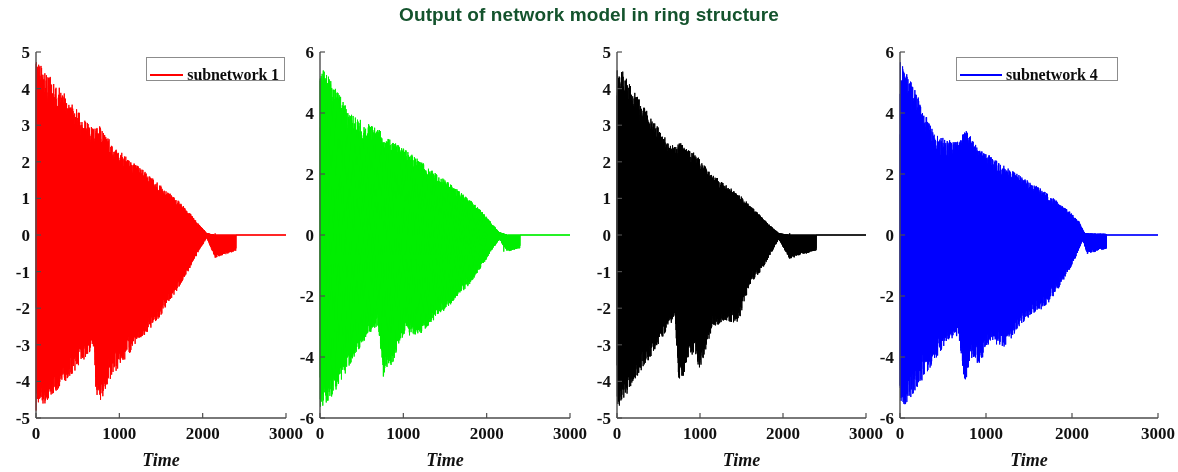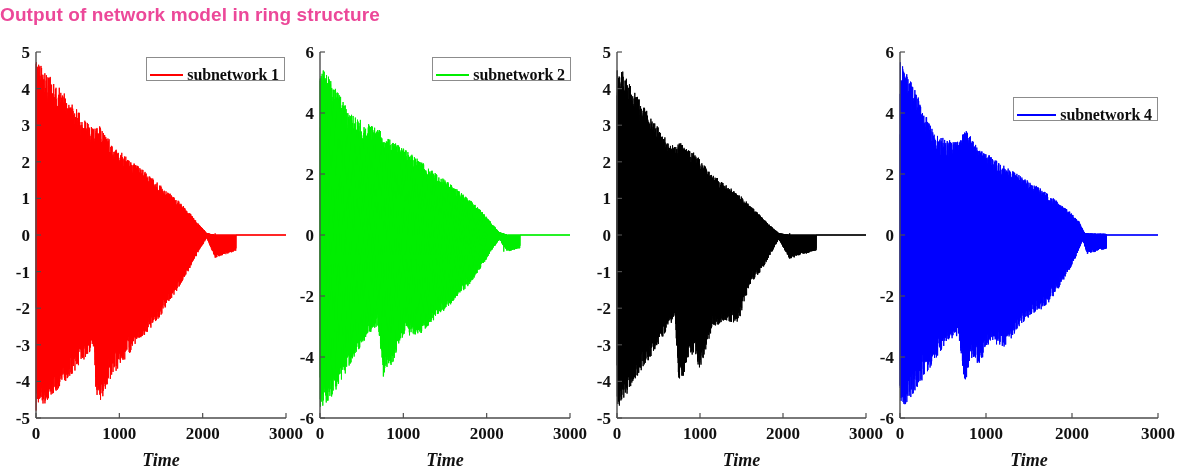--- a/index.html
+++ b/index.html
@@ -13,25 +13,25 @@
     height: 472px;
     background: #ffffff;
     font-family: "Liberation Serif", "DejaVu Serif", serif;
     overflow: hidden;
   }
   #fig-title {
     position: absolute;
     top: 4px;
     left: 0;
     width: 1178px;
-    text-align: left;
+    text-align: center;
     font-family: "Liberation Sans", "DejaVu Sans", sans-serif;
     font-weight: bold;
     font-size: 19px;
-    color: #ec4899;
+    color: #14532d;
     letter-spacing: 0.1px;
   }
   .subplot {
     position: absolute;
     top: 40px;
     height: 420px;
   }
   .plot-svg {
     position: absolute;
     top: 0;
@@ -165,24 +165,20 @@
       <div class="ytick-label" style="left: 284px; width: 30px; top: 256px;">-2</div>
       <div class="ytick-label" style="left: 284px; width: 30px; top: 195px;">0</div>
       <div class="ytick-label" style="left: 284px; width: 30px; top: 134px;">2</div>
       <div class="ytick-label" style="left: 284px; width: 30px; top: 73px;">4</div>
       <div class="ytick-label" style="left: 284px; width: 30px; top: 12px;">6</div>
       <div class="xtick-label" style="left: 320px; top: 385px;">0</div>
       <div class="xtick-label" style="left: 403.333px; top: 385px;">1000</div>
       <div class="xtick-label" style="left: 486.667px; top: 385px;">2000</div>
       <div class="xtick-label" style="left: 570px; top: 385px;">3000</div>
       <div class="xaxis-title" style="left: 320px; width: 250px; top: 410px;">Time</div>
-      <div class="legend-box" style="left: 432px; top: 17px; width: 139px;">
-        <span class="legend-line" style="border-top-color: rgb(0, 238, 0);"></span>
-        <span class="legend-text">subnetwork 2</span>
-      </div>
     </div>
   <div class="subplot" style="left: 0px; width: 1178px;">
       <svg class="plot-svg" width="1178" height="420">
         <path d="M617.00 55.35L617.10 325.38L617.19 30.36L617.29 356.54L617.38 52.48L617.48 336.77L617.57 52.57L617.67 323.47L617.77 45.98L617.86 363.95L617.96 98.23L618.05 352.64L618.15 55.81L618.25 345.75L618.34 59.00L618.44 361.51L618.53 38.16L618.63 357.71L618.72 53.21L618.82 355.93L618.92 54.98L619.01 350.56L619.11 36.49L619.20 341.25L619.30 47.11L619.39 365.57L619.49 48.75L619.59 346.19L619.68 37.44L619.78 275.23L619.87 42.46L619.97 350.86L620.06 83.75L620.16 341.71L620.26 49.48L620.35 349.51L620.45 60.08L620.54 341.01L620.64 46.75L620.74 348.62L620.83 59.60L620.93 360.45L621.02 50.77L621.12 356.70L621.21 43.99L621.31 344.41L621.41 41.49L621.50 285.07L621.60 32.11L621.69 359.23L621.79 34.65L621.88 354.78L621.98 52.18L622.08 341.13L622.17 83.79L622.27 337.89L622.36 60.70L622.46 331.67L622.55 57.64L622.65 341.99L622.75 31.61L622.84 348.85L622.94 49.33L623.03 349.69L623.13 36.79L623.23 336.92L623.32 50.23L623.42 349.36L623.51 46.66L623.61 344.27L623.70 52.79L623.80 357.62L623.90 56.09L623.99 349.47L624.09 55.97L624.18 328.57L624.28 50.49L624.37 295.70L624.47 61.66L624.57 327.13L624.66 101.51L624.76 344.33L624.85 124.57L624.95 339.08L625.04 40.61L625.14 330.51L625.24 63.08L625.33 352.60L625.43 48.99L625.52 283.42L625.62 40.70L625.72 343.02L625.81 54.27L625.91 346.65L626.00 41.22L626.10 335.90L626.19 53.05L626.29 329.13L626.39 38.76L626.48 347.20L626.58 61.56L626.67 339.11L626.77 55.95L626.86 348.22L626.96 65.16L627.06 353.64L627.15 129.77L627.25 349.65L627.34 45.31L627.44 344.02L627.53 51.77L627.63 336.73L627.73 93.18L627.82 322.96L627.92 64.37L628.01 334.73L628.11 65.77L628.21 329.39L628.30 47.82L628.40 321.41L628.49 62.31L628.59 337.21L628.68 59.96L628.78 334.30L628.88 59.28L628.97 340.10L629.07 71.96L629.16 321.09L629.26 62.34L629.35 346.86L629.45 44.21L629.55 319.60L629.64 59.87L629.74 322.09L629.83 121.64L629.93 339.41L630.02 46.59L630.12 336.52L630.22 69.49L630.31 331.72L630.41 46.01L630.50 328.75L630.60 122.73L630.70 346.11L630.79 71.35L630.89 326.22L630.98 117.32L631.08 337.56L631.17 65.27L631.27 338.18L631.37 54.77L631.46 329.62L631.56 58.61L631.65 316.79L631.75 63.21L631.84 342.57L631.94 60.77L632.04 338.77L632.13 75.43L632.23 339.38L632.32 73.07L632.42 329.43L632.51 72.46L632.61 332.11L632.71 56.31L632.80 340.95L632.90 75.03L632.99 266.05L633.09 64.12L633.18 330.63L633.28 75.93L633.38 305.12L633.47 66.16L633.57 339.16L633.66 67.60L633.76 313.87L633.86 115.95L633.95 334.88L634.05 58.52L634.14 333.61L634.24 75.01L634.33 335.30L634.43 73.58L634.53 337.14L634.62 77.30L634.72 289.03L634.81 52.87L634.91 314.92L635.00 67.14L635.10 314.20L635.20 81.28L635.29 338.26L635.39 57.41L635.48 337.16L635.58 71.65L635.67 318.79L635.77 59.06L635.87 329.28L635.96 126.85L636.06 335.26L636.15 68.35L636.25 315.26L636.35 57.05L636.44 310.68L636.54 79.35L636.63 311.72L636.73 80.93L636.82 324.94L636.92 108.07L637.02 261.01L637.11 91.61L637.21 328.45L637.30 83.70L637.40 307.86L637.49 56.90L637.59 335.56L637.69 82.81L637.78 329.08L637.88 65.87L637.97 332.77L638.07 64.39L638.16 314.71L638.26 65.27L638.36 327.00L638.45 59.61L638.55 327.17L638.64 65.97L638.74 332.76L638.84 81.12L638.93 318.16L639.03 69.51L639.12 287.84L639.22 59.51L639.31 323.56L639.41 84.06L639.51 314.23L639.60 81.33L639.70 325.78L639.79 127.71L639.89 327.03L639.98 84.48L640.08 327.55L640.18 75.32L640.27 327.40L640.37 112.48L640.46 321.52L640.56 66.08L640.65 309.19L640.75 131.24L640.85 305.65L640.94 76.11L641.04 314.36L641.13 88.18L641.23 330.18L641.33 68.79L641.42 303.93L641.52 90.86L641.61 310.15L641.71 104.61L641.80 309.29L641.90 76.73L642.00 303.03L642.09 75.58L642.19 320.92L642.28 83.04L642.38 311.41L642.47 83.97L642.57 286.12L642.67 85.80L642.76 302.55L642.86 84.67L642.95 309.57L643.05 70.77L643.14 326.17L643.24 73.33L643.34 312.03L643.43 76.98L643.53 314.64L643.62 79.86L643.72 321.32L643.82 67.79L643.91 320.10L644.01 79.79L644.10 313.36L644.20 67.84L644.29 324.35L644.39 82.52L644.49 313.55L644.58 68.74L644.68 305.36L644.77 78.16L644.87 314.27L644.96 80.39L645.06 310.84L645.16 86.66L645.25 322.86L645.35 71.65L645.44 309.99L645.54 83.76L645.63 320.02L645.73 130.58L645.83 305.75L645.92 85.12L646.02 318.51L646.11 72.13L646.21 311.64L646.31 94.39L646.40 294.07L646.50 74.07L646.59 301.59L646.69 70.86L646.78 306.56L646.88 104.24L646.98 310.62L647.07 144.69L647.17 260.31L647.26 80.35L647.36 313.50L647.45 75.65L647.55 308.77L647.65 83.90L647.74 316.80L647.84 79.73L647.93 262.43L648.03 87.87L648.13 320.27L648.22 87.53L648.32 319.89L648.41 81.77L648.51 300.17L648.60 144.64L648.70 300.72L648.80 84.99L648.89 262.10L648.99 82.58L649.08 305.92L649.18 90.45L649.27 263.33L649.37 86.45L649.47 300.77L649.56 137.92L649.66 316.40L649.75 83.91L649.85 297.90L649.94 120.46L650.04 266.10L650.14 90.50L650.23 316.58L650.33 88.80L650.42 287.72L650.52 93.52L650.62 296.50L650.71 95.84L650.81 276.62L650.90 78.71L651.00 315.99L651.09 97.57L651.19 304.74L651.29 86.79L651.38 265.44L651.48 101.97L651.57 307.63L651.67 83.48L651.76 293.21L651.86 131.99L651.96 295.09L652.05 81.55L652.15 293.17L652.24 98.26L652.34 303.32L652.43 89.57L652.53 299.94L652.63 91.33L652.72 290.69L652.82 97.58L652.91 298.60L653.01 86.79L653.11 306.66L653.20 126.66L653.30 295.28L653.39 93.94L653.49 310.72L653.58 83.44L653.68 298.40L653.78 97.31L653.87 249.26L653.97 99.31L654.06 309.09L654.16 103.80L654.25 292.55L654.35 99.60L654.45 293.42L654.54 129.99L654.64 307.68L654.73 83.43L654.83 309.19L654.92 92.17L655.02 305.65L655.12 94.17L655.21 296.71L655.31 88.48L655.40 303.56L655.50 89.76L655.60 298.93L655.69 90.11L655.79 254.96L655.88 130.34L655.98 298.62L656.07 104.48L656.17 303.46L656.27 105.06L656.36 295.08L656.46 119.62L656.55 304.51L656.65 96.72L656.74 305.15L656.84 134.91L656.94 268.65L657.03 87.85L657.13 302.38L657.22 86.34L657.32 298.10L657.41 105.90L657.51 288.56L657.61 104.44L657.70 291.74L657.80 98.75L657.89 282.97L657.99 104.99L658.09 293.11L658.18 87.50L658.28 304.02L658.37 150.67L658.47 282.83L658.56 141.14L658.66 282.74L658.76 93.38L658.85 296.90L658.95 104.24L659.04 295.16L659.14 98.81L659.23 296.97L659.33 103.32L659.43 265.94L659.52 92.06L659.62 290.43L659.71 98.56L659.81 289.25L659.90 105.65L660.00 260.58L660.10 105.79L660.19 283.91L660.29 111.04L660.38 293.22L660.48 92.93L660.58 292.80L660.67 100.68L660.77 286.91L660.86 102.79L660.96 293.71L661.05 107.08L661.15 283.24L661.25 99.85L661.34 245.43L661.44 103.80L661.53 285.64L661.63 97.24L661.72 294.35L661.82 106.07L661.92 287.16L662.01 96.88L662.11 296.37L662.20 96.70L662.30 295.09L662.39 112.09L662.49 294.23L662.59 150.50L662.68 239.30L662.78 111.40L662.87 296.41L662.97 111.54L663.07 267.94L663.16 102.60L663.26 286.46L663.35 110.03L663.45 279.93L663.54 105.22L663.64 276.82L663.74 99.06L663.83 286.28L663.93 99.23L664.02 277.38L664.12 112.02L664.21 280.92L664.31 152.86L664.41 293.38L664.50 116.09L664.60 292.34L664.69 112.07L664.79 254.14L664.88 97.37L664.98 284.59L665.08 102.57L665.17 292.34L665.27 130.32L665.36 284.23L665.46 109.01L665.55 291.05L665.65 111.16L665.75 282.74L665.84 107.34L665.94 280.03L666.03 140.14L666.13 287.58L666.23 109.01L666.32 281.06L666.42 104.57L666.51 283.53L666.61 118.56L666.70 266.34L666.80 112.01L666.90 283.06L666.99 112.19L667.09 277.93L667.18 103.47L667.28 282.86L667.37 146.95L667.47 278.56L667.57 111.50L667.66 282.50L667.76 131.30L667.85 284.40L667.95 118.18L668.04 272.52L668.14 103.66L668.24 254.28L668.33 107.51L668.43 280.73L668.52 109.62L668.62 277.65L668.72 118.04L668.81 272.53L668.91 135.26L669.00 270.60L669.10 118.47L669.19 266.13L669.29 111.32L669.39 273.74L669.48 115.30L669.58 252.11L669.67 107.92L669.77 280.31L669.86 114.18L669.96 278.30L670.06 115.31L670.15 276.00L670.25 107.97L670.34 278.71L670.44 105.89L670.53 257.63L670.63 109.35L670.73 277.32L670.82 111.62L670.92 264.57L671.01 139.74L671.11 277.24L671.21 121.91L671.30 282.81L671.40 118.18L671.49 268.91L671.59 108.74L671.68 280.14L671.78 120.00L671.88 275.53L671.97 112.26L672.07 271.76L672.16 115.44L672.26 276.82L672.35 118.82L672.45 278.73L672.55 105.25L672.64 243.73L672.74 115.74L672.83 274.46L672.93 113.75L673.02 271.72L673.12 107.95L673.22 234.73L673.31 113.96L673.41 253.40L673.50 109.15L673.60 276.75L673.70 123.58L673.79 271.09L673.89 110.61L673.98 275.56L674.08 117.05L674.17 273.09L674.27 107.66L674.37 272.84L674.46 136.85L674.56 240.18L674.65 107.07L674.75 266.07L674.84 116.99L674.94 273.24L675.04 148.57L675.13 227.49L675.23 121.11L675.32 256.20L675.42 112.85L675.51 278.85L675.61 135.12L675.71 283.98L675.80 107.07L675.90 283.94L675.99 121.78L676.09 290.06L676.19 117.23L676.28 298.35L676.38 122.73L676.47 273.03L676.57 109.32L676.66 305.49L676.76 116.23L676.86 289.82L676.95 108.96L677.05 301.58L677.14 113.31L677.24 275.23L677.33 117.18L677.43 300.55L677.53 118.05L677.62 256.65L677.72 145.24L677.81 316.40L677.91 121.68L678.00 318.12L678.10 104.58L678.20 323.06L678.29 107.51L678.39 332.15L678.48 118.13L678.58 316.90L678.68 109.09L678.77 337.52L678.87 132.66L678.96 335.00L679.06 106.19L679.15 318.57L679.25 103.49L679.35 315.71L679.44 119.74L679.54 338.36L679.63 104.03L679.73 326.77L679.82 104.15L679.92 310.71L680.02 107.00L680.11 327.52L680.21 120.02L680.30 326.13L680.40 155.07L680.50 315.76L680.59 105.15L680.69 315.13L680.78 103.24L680.88 324.31L680.97 128.68L681.07 256.60L681.17 119.16L681.26 317.88L681.36 105.85L681.45 329.52L681.55 114.18L681.64 287.53L681.74 105.04L681.84 335.64L681.93 121.17L682.03 329.84L682.12 132.02L682.22 313.94L682.31 110.81L682.41 316.15L682.51 105.24L682.60 273.72L682.70 113.90L682.79 334.30L682.89 120.33L682.99 335.96L683.08 121.70L683.18 313.63L683.27 109.15L683.37 335.27L683.46 110.70L683.56 308.12L683.66 117.13L683.75 326.34L683.85 120.70L683.94 326.81L684.04 107.84L684.13 329.28L684.23 111.59L684.33 331.91L684.42 109.25L684.52 323.88L684.61 120.66L684.71 313.26L684.80 153.98L684.90 322.66L685.00 111.22L685.09 318.42L685.19 148.97L685.28 315.80L685.38 143.42L685.48 281.24L685.57 110.06L685.67 323.01L685.76 136.95L685.86 309.45L685.95 115.35L686.05 309.24L686.15 118.68L686.24 313.50L686.34 109.04L686.43 322.13L686.53 127.99L686.62 312.43L686.72 118.37L686.82 283.94L686.91 113.50L687.01 314.20L687.10 111.69L687.20 312.15L687.29 111.55L687.39 305.02L687.49 116.05L687.58 302.56L687.68 148.14L687.77 317.39L687.87 161.11L687.97 259.01L688.06 118.16L688.16 316.83L688.25 110.85L688.35 306.96L688.44 110.78L688.54 296.57L688.64 110.53L688.73 293.77L688.83 112.22L688.92 305.67L689.02 124.08L689.11 294.69L689.21 119.00L689.31 293.32L689.40 111.10L689.50 301.59L689.59 119.59L689.69 303.79L689.78 111.37L689.88 305.98L689.98 122.57L690.07 307.57L690.17 122.17L690.26 260.81L690.36 121.98L690.46 306.69L690.55 126.31L690.65 292.06L690.74 116.98L690.84 312.37L690.93 123.00L691.03 294.48L691.13 123.23L691.22 311.44L691.32 122.22L691.41 267.80L691.51 137.02L691.60 302.77L691.70 123.73L691.80 292.94L691.89 113.07L691.99 296.41L692.08 117.77L692.18 314.60L692.27 119.61L692.37 310.40L692.47 128.13L692.56 304.73L692.66 123.43L692.75 307.76L692.85 116.39L692.94 293.90L693.04 113.51L693.14 293.60L693.23 113.51L693.33 308.95L693.42 126.71L693.52 312.31L693.62 112.64L693.71 302.41L693.81 124.86L693.90 302.68L694.00 124.20L694.09 296.89L694.19 127.88L694.29 300.55L694.38 116.55L694.48 254.43L694.57 123.23L694.67 303.15L694.76 124.74L694.86 298.16L694.96 115.35L695.05 298.52L695.15 118.31L695.24 301.79L695.34 128.91L695.43 267.80L695.53 126.30L695.63 298.32L695.72 140.33L695.82 314.20L695.91 116.74L696.01 258.23L696.11 159.11L696.20 290.22L696.30 130.02L696.39 306.94L696.49 123.56L696.58 272.85L696.68 127.53L696.78 311.19L696.87 118.96L696.97 304.70L697.06 126.75L697.16 313.23L697.25 118.27L697.35 306.19L697.45 121.98L697.54 307.35L697.64 120.95L697.73 320.31L697.83 121.74L697.92 321.74L698.02 120.99L698.12 324.49L698.21 129.55L698.31 317.82L698.40 117.65L698.50 276.02L698.60 120.11L698.69 302.25L698.79 119.48L698.88 279.46L698.98 129.33L699.07 302.22L699.17 154.37L699.27 312.38L699.36 119.20L699.46 327.37L699.55 130.95L699.65 316.70L699.74 124.35L699.84 322.48L699.94 125.76L700.03 268.59L700.13 132.05L700.22 316.86L700.32 150.80L700.41 319.98L700.51 129.01L700.61 315.73L700.70 131.60L700.80 315.41L700.89 129.95L700.99 324.66L701.09 130.40L701.18 253.93L701.28 127.39L701.37 312.42L701.47 133.09L701.56 285.79L701.66 132.35L701.76 265.77L701.85 123.30L701.95 299.45L702.04 130.83L702.14 252.53L702.23 135.89L702.33 306.89L702.43 131.34L702.52 310.15L702.62 148.07L702.71 263.78L702.81 125.46L702.90 317.06L703.00 130.04L703.10 318.09L703.19 127.68L703.29 296.58L703.38 129.30L703.48 266.56L703.58 132.73L703.67 311.42L703.77 130.82L703.86 304.59L703.96 134.59L704.05 314.49L704.15 129.98L704.25 305.80L704.34 135.15L704.44 309.02L704.53 125.69L704.63 296.77L704.72 137.60L704.82 307.80L704.92 130.51L705.01 302.76L705.11 126.87L705.20 260.29L705.30 126.62L705.39 268.13L705.49 135.77L705.59 299.97L705.68 138.87L705.78 309.37L705.87 140.74L705.97 300.63L706.07 128.63L706.16 304.62L706.26 129.91L706.35 303.14L706.45 130.31L706.54 298.94L706.64 130.63L706.74 287.52L706.83 131.76L706.93 285.98L707.02 136.61L707.12 283.46L707.21 133.91L707.31 299.17L707.41 142.27L707.50 290.52L707.60 135.33L707.69 288.31L707.79 169.91L707.88 289.76L707.98 142.75L708.08 293.61L708.17 139.08L708.27 295.00L708.36 131.82L708.46 283.50L708.56 141.43L708.65 292.60L708.75 138.48L708.84 294.61L708.94 136.02L709.03 298.69L709.13 131.78L709.23 254.30L709.32 138.56L709.42 265.50L709.51 163.43L709.61 286.67L709.70 136.47L709.80 290.32L709.90 137.93L709.99 292.05L710.09 136.67L710.18 290.68L710.28 135.19L710.38 292.16L710.47 143.50L710.57 293.41L710.66 141.04L710.76 278.04L710.85 141.52L710.95 286.81L711.05 144.49L711.14 273.92L711.24 141.16L711.33 288.25L711.43 134.96L711.52 276.13L711.62 139.08L711.72 286.68L711.81 145.74L711.91 265.32L712.00 136.91L712.10 272.34L712.19 141.79L712.29 283.95L712.39 138.11L712.48 249.24L712.58 144.70L712.67 275.75L712.77 162.55L712.87 274.13L712.96 149.24L713.06 271.51L713.15 151.62L713.25 278.44L713.34 135.86L713.44 274.77L713.54 139.86L713.63 284.56L713.73 161.33L713.82 271.60L713.92 143.93L714.01 274.00L714.11 140.40L714.21 272.74L714.30 144.39L714.40 284.63L714.49 143.34L714.59 270.47L714.68 140.10L714.78 230.79L714.88 142.55L714.97 276.08L715.07 137.69L715.16 272.13L715.26 141.45L715.36 285.44L715.45 146.82L715.55 273.64L715.64 139.20L715.74 275.93L715.83 146.62L715.93 250.69L716.03 140.63L716.12 269.48L716.22 138.27L716.31 281.01L716.41 149.29L716.50 281.62L716.60 148.17L716.70 276.22L716.79 140.02L716.89 264.49L716.98 148.11L717.08 276.84L717.17 137.99L717.27 284.38L717.37 138.07L717.46 278.78L717.56 161.74L717.65 277.10L717.75 146.56L717.85 277.46L717.94 145.04L718.04 239.47L718.13 149.26L718.23 267.40L718.32 141.22L718.42 284.46L718.52 146.69L718.61 270.63L718.71 148.92L718.80 276.93L718.90 147.63L718.99 281.63L719.09 142.31L719.19 270.54L719.28 148.20L719.38 283.34L719.47 154.20L719.57 267.76L719.66 159.16L719.76 271.88L719.86 164.99L719.95 282.39L720.05 149.38L720.14 276.28L720.24 146.81L720.34 278.01L720.43 150.57L720.53 279.59L720.62 144.78L720.72 274.41L720.81 145.25L720.91 237.68L721.01 142.75L721.10 282.09L721.20 145.48L721.29 271.84L721.39 145.38L721.48 267.37L721.58 142.12L721.68 257.57L721.77 151.80L721.87 278.45L721.96 143.31L722.06 266.89L722.15 142.75L722.25 273.65L722.35 147.66L722.44 278.92L722.54 169.19L722.63 270.23L722.73 150.84L722.83 279.93L722.92 143.01L723.02 242.10L723.11 145.43L723.21 280.48L723.30 150.15L723.40 269.25L723.50 148.51L723.59 280.23L723.69 149.26L723.78 279.74L723.88 147.92L723.97 267.19L724.07 145.84L724.17 275.43L724.26 151.23L724.36 233.34L724.45 160.63L724.55 271.87L724.64 148.46L724.74 279.72L724.84 151.11L724.93 275.10L725.03 146.26L725.12 271.07L725.22 151.41L725.32 278.88L725.41 154.22L725.51 276.81L725.60 149.86L725.70 280.01L725.79 152.56L725.89 270.07L725.99 148.93L726.08 265.59L726.18 145.28L726.27 276.23L726.37 149.32L726.46 269.57L726.56 150.19L726.66 280.34L726.75 150.55L726.85 274.94L726.94 148.97L727.04 274.01L727.13 148.37L727.23 267.68L727.33 172.82L727.42 265.45L727.52 151.78L727.61 277.52L727.71 151.10L727.81 265.29L727.90 155.12L728.00 272.94L728.09 150.53L728.19 268.32L728.28 148.12L728.38 268.70L728.48 150.02L728.57 270.65L728.67 150.24L728.76 276.50L728.86 153.25L728.95 266.58L729.05 151.84L729.15 281.12L729.24 153.34L729.34 275.85L729.43 156.52L729.53 277.50L729.62 149.22L729.72 273.30L729.82 150.39L729.91 281.59L730.01 154.76L730.10 272.08L730.20 156.23L730.29 275.06L730.39 151.28L730.49 280.25L730.58 167.19L730.68 271.58L730.77 152.87L730.87 271.62L730.97 153.45L731.06 281.97L731.16 148.63L731.25 266.53L731.35 153.31L731.44 281.77L731.54 150.53L731.64 267.14L731.73 155.12L731.83 271.06L731.92 154.65L732.02 260.69L732.11 157.31L732.21 275.14L732.31 156.67L732.40 271.28L732.50 152.28L732.59 269.93L732.69 155.51L732.78 267.22L732.88 153.58L732.98 269.88L733.07 157.50L733.17 274.00L733.26 152.01L733.36 269.25L733.46 154.67L733.55 282.27L733.65 155.88L733.74 268.76L733.84 151.04L733.93 273.88L734.03 157.70L734.13 277.56L734.22 152.56L734.32 271.46L734.41 156.30L734.51 237.57L734.60 153.72L734.70 276.73L734.80 153.79L734.89 280.69L734.99 157.12L735.08 279.17L735.18 154.65L735.27 270.39L735.37 155.22L735.47 267.66L735.56 153.21L735.66 279.14L735.75 160.82L735.85 278.12L735.95 153.54L736.04 270.03L736.14 153.88L736.23 270.43L736.33 156.30L736.42 278.64L736.52 159.61L736.62 257.04L736.71 155.23L736.81 272.84L736.90 157.95L737.00 269.55L737.09 159.02L737.19 281.61L737.29 155.83L737.38 279.04L737.48 160.28L737.57 270.90L737.67 155.07L737.76 244.34L737.86 163.74L737.96 232.28L738.05 156.22L738.15 278.15L738.24 160.93L738.34 268.92L738.44 156.84L738.53 272.36L738.63 161.60L738.72 257.45L738.82 180.15L738.91 272.57L739.01 155.41L739.11 266.58L739.20 155.77L739.30 275.62L739.39 161.16L739.49 266.00L739.58 158.86L739.68 265.51L739.78 159.14L739.87 263.01L739.97 158.88L740.06 263.96L740.16 171.88L740.25 276.14L740.35 163.21L740.45 265.36L740.54 176.61L740.64 267.07L740.73 159.39L740.83 239.47L740.93 160.47L741.02 259.45L741.12 162.75L741.21 263.94L741.31 156.56L741.40 263.35L741.50 162.68L741.60 267.96L741.69 159.68L741.79 270.24L741.88 161.40L741.98 260.92L742.07 157.94L742.17 261.19L742.27 160.59L742.36 227.85L742.46 165.27L742.55 259.24L742.65 164.54L742.75 236.86L742.84 159.42L742.94 231.12L743.03 164.35L743.13 257.23L743.22 165.48L743.32 253.88L743.42 164.23L743.51 256.94L743.61 168.76L743.70 225.22L743.80 163.21L743.89 256.24L743.99 161.58L744.09 261.28L744.18 163.72L744.28 251.38L744.37 165.63L744.47 253.92L744.56 164.96L744.66 249.03L744.76 167.26L744.85 254.97L744.95 162.83L745.04 252.22L745.14 164.59L745.24 250.77L745.33 165.05L745.43 254.49L745.52 165.81L745.62 254.46L745.71 163.61L745.81 255.81L745.91 163.29L746.00 249.45L746.10 166.21L746.19 247.06L746.29 161.50L746.38 253.66L746.48 166.98L746.58 255.05L746.67 163.60L746.77 245.51L746.86 164.76L746.96 226.09L747.05 167.09L747.15 230.86L747.25 165.53L747.34 247.78L747.44 168.00L747.53 238.39L747.63 173.30L747.73 232.16L747.82 163.50L747.92 242.09L748.01 164.18L748.11 239.53L748.20 171.74L748.30 248.21L748.40 180.71L748.49 241.83L748.59 167.60L748.68 244.29L748.78 168.28L748.87 245.20L748.97 165.83L749.07 238.97L749.16 166.18L749.26 239.52L749.35 167.65L749.45 238.74L749.54 170.57L749.64 242.93L749.74 174.20L749.83 243.97L749.93 166.16L750.02 229.80L750.12 166.77L750.22 240.52L750.31 168.43L750.41 243.69L750.50 166.91L750.60 237.72L750.69 168.07L750.79 218.21L750.89 170.58L750.98 235.51L751.08 169.89L751.17 239.29L751.27 170.49L751.36 235.02L751.46 182.90L751.56 235.49L751.65 167.25L751.75 238.44L751.84 169.80L751.94 237.01L752.03 172.43L752.13 225.25L752.23 169.86L752.32 230.02L752.42 168.33L752.51 230.43L752.61 169.10L752.71 216.51L752.80 173.17L752.90 230.25L752.99 172.61L753.09 238.97L753.18 168.51L753.28 237.60L753.38 172.31L753.47 236.42L753.57 172.92L753.66 239.40L753.76 169.22L753.85 238.80L753.95 171.30L754.05 238.65L754.14 173.02L754.24 236.81L754.33 172.25L754.43 228.22L754.52 179.63L754.62 234.43L754.72 172.40L754.81 237.31L754.91 173.23L755.00 234.46L755.10 173.55L755.20 230.51L755.29 172.57L755.39 231.01L755.48 171.90L755.58 217.98L755.67 175.43L755.77 231.74L755.87 171.57L755.96 232.55L756.06 177.33L756.15 214.03L756.25 176.35L756.34 229.75L756.44 172.27L756.54 228.86L756.63 172.07L756.73 230.15L756.82 174.01L756.92 229.31L757.01 172.27L757.11 233.98L757.21 173.18L757.30 227.62L757.40 173.89L757.49 233.24L757.59 174.88L757.68 234.86L757.78 181.61L757.88 230.81L757.97 175.34L758.07 228.56L758.16 174.13L758.26 232.31L758.36 182.07L758.45 230.32L758.55 175.33L758.64 233.26L758.74 175.85L758.83 232.93L758.93 174.96L759.03 232.47L759.12 183.37L759.22 228.14L759.31 174.53L759.41 230.69L759.50 174.92L759.60 225.82L759.70 175.66L759.79 232.33L759.89 178.78L759.98 224.96L760.08 175.85L760.17 225.33L760.27 175.75L760.37 211.91L760.46 178.91L760.56 225.96L760.65 185.86L760.75 227.69L760.85 178.94L760.94 227.82L761.04 177.93L761.13 226.32L761.23 178.77L761.32 224.23L761.42 178.96L761.52 227.66L761.61 177.09L761.71 226.63L761.80 187.43L761.90 224.12L761.99 179.36L762.09 226.05L762.19 177.93L762.28 225.49L762.38 177.88L762.47 224.77L762.57 182.69L762.66 221.96L762.76 181.03L762.86 222.72L762.95 181.76L763.05 225.36L763.14 180.06L763.24 209.19L763.34 179.35L763.43 216.10L763.53 181.46L763.62 226.54L763.72 180.00L763.81 217.90L763.91 180.65L764.01 221.96L764.10 180.99L764.20 225.16L764.29 180.68L764.39 224.90L764.48 182.02L764.58 223.75L764.68 181.17L764.77 224.07L764.87 180.41L764.96 208.48L765.06 182.76L765.15 220.79L765.25 182.69L765.35 219.42L765.44 183.04L765.54 210.69L765.63 181.21L765.73 214.73L765.83 183.16L765.92 217.96L766.02 182.63L766.11 222.12L766.21 181.87L766.30 214.24L766.40 184.15L766.50 220.38L766.59 183.74L766.69 216.26L766.78 187.76L766.88 216.49L766.97 183.20L767.07 218.64L767.17 184.48L767.26 219.86L767.36 183.43L767.45 219.37L767.55 183.27L767.64 216.42L767.74 188.65L767.84 216.51L767.93 185.98L768.03 216.18L768.12 185.28L768.22 203.90L768.32 184.67L768.41 217.78L768.51 190.11L768.60 215.77L768.70 185.91L768.79 214.28L768.89 185.83L768.99 212.98L769.08 184.57L769.18 209.21L769.27 185.65L769.37 212.83L769.46 185.66L769.56 213.83L769.66 186.49L769.75 214.58L769.85 186.97L769.94 214.97L770.04 189.22L770.13 205.67L770.23 186.22L770.33 205.28L770.42 187.55L770.52 210.57L770.61 186.27L770.71 210.74L770.81 186.19L770.90 210.16L771.00 186.55L771.09 211.50L771.19 187.92L771.28 210.82L771.38 188.18L771.48 210.63L771.57 187.14L771.67 209.28L771.76 188.42L771.86 211.64L771.95 187.16L772.05 208.37L772.15 187.51L772.24 211.04L772.34 188.83L772.43 209.83L772.53 188.25L772.63 210.24L772.72 188.32L772.82 208.77L772.91 189.22L773.01 209.54L773.10 189.09L773.20 208.63L773.30 189.41L773.39 207.65L773.49 188.97L773.58 206.65L773.68 188.79L773.77 207.31L773.87 189.04L773.97 206.87L774.06 189.60L774.16 205.43L774.25 190.26L774.35 207.16L774.44 190.09L774.54 205.47L774.64 189.97L774.73 204.77L774.83 190.56L774.92 199.33L775.02 190.03L775.12 204.63L775.21 191.91L775.31 201.37L775.40 191.02L775.50 201.24L775.59 190.89L775.69 203.98L775.79 190.90L775.88 203.22L775.98 190.78L776.07 204.17L776.17 191.57L776.26 202.72L776.36 191.39L776.46 202.45L776.55 191.33L776.65 202.05L776.74 191.96L776.84 198.69L776.93 191.68L777.03 202.10L777.13 192.24L777.22 200.87L777.32 191.83L777.41 201.63L777.51 192.04L777.61 200.53L777.70 192.47L777.80 197.95L777.89 192.49L777.99 199.82L778.08 192.84L778.18 200.05L778.28 193.92L778.37 199.92L778.47 193.10L778.56 199.24L778.66 193.13L778.75 199.51L778.85 193.30L778.95 199.30L779.04 193.55L779.14 199.71L779.23 193.46L779.33 199.42L779.42 193.91L779.52 200.46L779.62 193.53L779.71 200.48L779.81 193.56L779.90 200.99L780.00 194.29L780.10 201.25L780.19 193.93L780.29 199.34L780.38 193.45L780.48 200.40L780.57 193.75L780.67 202.40L780.77 193.78L780.86 202.10L780.96 193.79L781.05 202.59L781.15 193.81L781.24 200.91L781.34 193.86L781.44 203.59L781.53 193.72L781.63 202.29L781.72 193.91L781.82 203.42L781.91 193.77L782.01 204.24L782.11 193.77L782.20 204.83L782.30 194.00L782.39 204.38L782.49 193.88L782.59 205.56L782.68 193.96L782.78 206.05L782.87 193.93L782.97 206.56L783.06 193.93L783.16 206.85L783.26 193.94L783.35 202.10L783.45 193.98L783.54 205.22L783.64 194.11L783.73 207.53L783.83 194.02L783.93 207.76L784.02 194.09L784.12 207.70L784.21 194.20L784.31 200.60L784.40 194.20L784.50 208.65L784.60 194.26L784.69 209.58L784.79 194.31L784.88 208.25L784.98 194.53L785.08 210.47L785.17 194.49L785.27 210.38L785.36 194.41L785.46 209.46L785.55 194.43L785.65 208.61L785.75 194.46L785.84 210.25L785.94 194.41L786.03 211.83L786.13 194.53L786.22 211.87L786.32 194.49L786.42 210.52L786.51 194.53L786.61 204.29L786.70 194.59L786.80 211.51L786.89 194.65L786.99 211.32L787.09 194.65L787.18 213.32L787.28 194.61L787.37 214.56L787.47 194.67L787.57 211.45L787.66 194.73L787.76 214.44L787.85 194.75L787.95 212.71L788.04 194.74L788.14 212.64L788.24 194.77L788.33 212.63L788.43 194.82L788.52 213.61L788.62 194.83L788.71 216.09L788.81 194.88L788.91 217.28L789.00 194.90L789.10 217.13L789.19 194.93L789.29 217.55L789.38 194.96L789.48 215.21L789.58 194.99L789.67 217.47L789.77 195.00L789.86 204.90L789.96 195.00L790.05 214.97L790.15 195.00L790.25 218.03L790.34 195.00L790.44 217.77L790.53 195.00L790.63 214.77L790.73 195.00L790.82 218.20L790.92 195.00L791.01 213.99L791.11 195.00L791.20 217.92L791.30 195.00L791.40 218.07L791.49 195.00L791.59 214.06L791.68 195.00L791.78 213.44L791.87 195.00L791.97 216.47L792.07 195.00L792.16 213.93L792.26 195.00L792.35 216.34L792.45 195.00L792.54 214.04L792.64 195.00L792.74 213.90L792.83 195.00L792.93 214.88L793.02 195.00L793.12 215.70L793.22 195.00L793.31 214.43L793.41 195.00L793.50 215.08L793.60 195.00L793.69 213.73L793.79 195.00L793.89 217.12L793.98 195.00L794.08 206.42L794.17 195.00L794.27 217.34L794.36 195.00L794.46 213.59L794.56 195.00L794.65 213.39L794.75 195.00L794.84 214.61L794.94 195.00L795.03 213.10L795.13 195.00L795.23 213.29L795.32 195.00L795.42 215.31L795.51 195.00L795.61 211.32L795.71 195.00L795.80 212.96L795.90 195.00L795.99 212.92L796.09 195.00L796.18 215.94L796.28 195.00L796.38 214.54L796.47 195.00L796.57 210.58L796.66 195.00L796.76 215.04L796.85 195.00L796.95 214.90L797.05 195.00L797.14 206.13L797.24 195.00L797.33 214.10L797.43 195.00L797.52 215.13L797.62 195.00L797.72 213.38L797.81 195.00L797.91 212.49L798.00 195.00L798.10 206.49L798.20 195.00L798.29 214.37L798.39 195.00L798.48 215.25L798.58 195.00L798.67 212.01L798.77 195.00L798.87 213.20L798.96 195.00L799.06 213.57L799.15 195.00L799.25 212.04L799.34 195.00L799.44 204.95L799.54 195.00L799.63 215.11L799.73 195.00L799.82 212.20L799.92 195.00L800.01 214.47L800.11 195.00L800.21 211.64L800.30 195.00L800.40 213.47L800.49 195.00L800.59 213.41L800.69 195.00L800.78 212.65L800.88 195.00L800.97 212.88L801.07 195.00L801.16 203.95L801.26 195.00L801.36 212.30L801.45 195.00L801.55 211.58L801.64 195.00L801.74 203.60L801.83 195.00L801.93 212.67L802.03 195.00L802.12 209.25L802.22 195.00L802.31 212.40L802.41 195.00L802.50 213.23L802.60 195.00L802.70 212.31L802.79 195.00L802.89 211.05L802.98 195.00L803.08 212.37L803.18 195.00L803.27 213.81L803.37 195.00L803.46 211.40L803.56 195.00L803.65 211.80L803.75 195.00L803.85 212.12L803.94 195.00L804.04 212.43L804.13 195.00L804.23 207.09L804.32 195.00L804.42 213.54L804.52 195.00L804.61 210.64L804.71 195.00L804.80 211.49L804.90 195.00L805.00 211.56L805.09 195.00L805.19 213.01L805.28 195.00L805.38 211.30L805.47 195.00L805.57 211.17L805.67 195.00L805.76 213.11L805.86 195.00L805.95 213.21L806.05 195.00L806.14 211.48L806.24 195.00L806.34 213.04L806.43 195.00L806.53 213.47L806.62 195.00L806.72 211.93L806.81 195.00L806.91 212.99L807.01 195.00L807.10 212.86L807.20 195.00L807.29 211.45L807.39 195.00L807.49 212.93L807.58 195.00L807.68 211.74L807.77 195.00L807.87 211.73L807.96 195.00L808.06 213.00L808.16 195.00L808.25 210.30L808.35 195.00L808.44 211.34L808.54 195.00L808.63 210.76L808.73 195.00L808.83 212.81L808.92 195.00L809.02 210.43L809.11 195.00L809.21 211.91L809.30 195.00L809.40 209.37L809.50 195.00L809.59 211.91L809.69 195.00L809.78 209.15L809.88 195.00L809.98 210.69L810.07 195.00L810.17 210.10L810.26 195.00L810.36 209.71L810.45 195.00L810.55 202.98L810.65 195.00L810.74 211.44L810.84 195.00L810.93 208.78L811.03 195.00L811.12 211.50L811.22 195.00L811.32 210.69L811.41 195.00L811.51 209.38L811.60 195.00L811.70 210.88L811.79 195.00L811.89 210.90L811.99 195.00L812.08 210.55L812.18 195.00L812.27 208.65L812.37 195.00L812.47 211.12L812.56 195.00L812.66 210.32L812.75 195.00L812.85 208.68L812.94 195.00L813.04 210.70L813.14 195.00L813.23 210.55L813.33 195.00L813.42 208.41L813.52 195.00L813.61 210.72L813.71 195.00L813.81 205.70L813.90 195.00L814.00 211.03L814.09 195.00L814.19 209.98L814.28 195.00L814.38 207.89L814.48 195.00L814.57 210.40L814.67 195.00L814.76 209.52L814.86 195.00L814.96 209.91L815.05 195.00L815.15 210.58L815.24 195.00L815.34 209.39L815.43 195.00L815.53 210.34L815.63 195.00L815.72 208.87L815.82 195.00L815.91 208.04L816.01 195.00L816.10 210.22L816.20 195.00L816.30 195.00L816.39 195.00L816.49 195.00L816.58 195.00L816.68 195.00L816.77 195.00L816.87 195.00L816.97 195.00L817.06 195.00L817.16 195.00L817.25 195.00L817.35 195.00L817.45 195.00L817.54 195.00L817.64 195.00L817.73 195.00L817.83 195.00L817.92 195.00L818.02 195.00L818.12 195.00L818.21 195.00L818.31 195.00L818.40 195.00L818.50 195.00L818.59 195.00L818.69 195.00L818.79 195.00L818.88 195.00L818.98 195.00L819.07 195.00L819.17 195.00L819.26 195.00L819.36 195.00L819.46 195.00L819.55 195.00L819.65 195.00L819.74 195.00L819.84 195.00L819.93 195.00L820.03 195.00L820.13 195.00L820.22 195.00L820.32 195.00L820.41 195.00L820.51 195.00L820.61 195.00L820.70 195.00L820.80 195.00L820.89 195.00L820.99 195.00L821.08 195.00L821.18 195.00L821.28 195.00L821.37 195.00L821.47 195.00L821.56 195.00L821.66 195.00L821.75 195.00L821.85 195.00L821.95 195.00L822.04 195.00L822.14 195.00L822.23 195.00L822.33 195.00L822.42 195.00L822.52 195.00L822.62 195.00L822.71 195.00L822.81 195.00L822.90 195.00L823.00 195.00L823.10 195.00L823.19 195.00L823.29 195.00L823.38 195.00L823.48 195.00L823.57 195.00L823.67 195.00L823.77 195.00L823.86 195.00L823.96 195.00L824.05 195.00L824.15 195.00L824.24 195.00L824.34 195.00L824.44 195.00L824.53 195.00L824.63 195.00L824.72 195.00L824.82 195.00L824.91 195.00L825.01 195.00L825.11 195.00L825.20 195.00L825.30 195.00L825.39 195.00L825.49 195.00L825.59 195.00L825.68 195.00L825.78 195.00L825.87 195.00L825.97 195.00L826.06 195.00L826.16 195.00L826.26 195.00L826.35 195.00L826.45 195.00L826.54 195.00L826.64 195.00L826.73 195.00L826.83 195.00L826.93 195.00L827.02 195.00L827.12 195.00L827.21 195.00L827.31 195.00L827.40 195.00L827.50 195.00L827.60 195.00L827.69 195.00L827.79 195.00L827.88 195.00L827.98 195.00L828.08 195.00L828.17 195.00L828.27 195.00L828.36 195.00L828.46 195.00L828.55 195.00L828.65 195.00L828.75 195.00L828.84 195.00L828.94 195.00L829.03 195.00L829.13 195.00L829.22 195.00L829.32 195.00L829.42 195.00L829.51 195.00L829.61 195.00L829.70 195.00L829.80 195.00L829.89 195.00L829.99 195.00L830.09 195.00L830.18 195.00L830.28 195.00L830.37 195.00L830.47 195.00L830.57 195.00L830.66 195.00L830.76 195.00L830.85 195.00L830.95 195.00L831.04 195.00L831.14 195.00L831.24 195.00L831.33 195.00L831.43 195.00L831.52 195.00L831.62 195.00L831.71 195.00L831.81 195.00L831.91 195.00L832.00 195.00L832.10 195.00L832.19 195.00L832.29 195.00L832.38 195.00L832.48 195.00L832.58 195.00L832.67 195.00L832.77 195.00L832.86 195.00L832.96 195.00L833.06 195.00L833.15 195.00L833.25 195.00L833.34 195.00L833.44 195.00L833.53 195.00L833.63 195.00L833.73 195.00L833.82 195.00L833.92 195.00L834.01 195.00L834.11 195.00L834.20 195.00L834.30 195.00L834.40 195.00L834.49 195.00L834.59 195.00L834.68 195.00L834.78 195.00L834.88 195.00L834.97 195.00L835.07 195.00L835.16 195.00L835.26 195.00L835.35 195.00L835.45 195.00L835.55 195.00L835.64 195.00L835.74 195.00L835.83 195.00L835.93 195.00L836.02 195.00L836.12 195.00L836.22 195.00L836.31 195.00L836.41 195.00L836.50 195.00L836.60 195.00L836.69 195.00L836.79 195.00L836.89 195.00L836.98 195.00L837.08 195.00L837.17 195.00L837.27 195.00L837.37 195.00L837.46 195.00L837.56 195.00L837.65 195.00L837.75 195.00L837.84 195.00L837.94 195.00L838.04 195.00L838.13 195.00L838.23 195.00L838.32 195.00L838.42 195.00L838.51 195.00L838.61 195.00L838.71 195.00L838.80 195.00L838.90 195.00L838.99 195.00L839.09 195.00L839.18 195.00L839.28 195.00L839.38 195.00L839.47 195.00L839.57 195.00L839.66 195.00L839.76 195.00L839.86 195.00L839.95 195.00L840.05 195.00L840.14 195.00L840.24 195.00L840.33 195.00L840.43 195.00L840.53 195.00L840.62 195.00L840.72 195.00L840.81 195.00L840.91 195.00L841.00 195.00L841.10 195.00L841.20 195.00L841.29 195.00L841.39 195.00L841.48 195.00L841.58 195.00L841.67 195.00L841.77 195.00L841.87 195.00L841.96 195.00L842.06 195.00L842.15 195.00L842.25 195.00L842.35 195.00L842.44 195.00L842.54 195.00L842.63 195.00L842.73 195.00L842.82 195.00L842.92 195.00L843.02 195.00L843.11 195.00L843.21 195.00L843.30 195.00L843.40 195.00L843.49 195.00L843.59 195.00L843.69 195.00L843.78 195.00L843.88 195.00L843.97 195.00L844.07 195.00L844.16 195.00L844.26 195.00L844.36 195.00L844.45 195.00L844.55 195.00L844.64 195.00L844.74 195.00L844.84 195.00L844.93 195.00L845.03 195.00L845.12 195.00L845.22 195.00L845.31 195.00L845.41 195.00L845.51 195.00L845.60 195.00L845.70 195.00L845.79 195.00L845.89 195.00L845.98 195.00L846.08 195.00L846.18 195.00L846.27 195.00L846.37 195.00L846.46 195.00L846.56 195.00L846.65 195.00L846.75 195.00L846.85 195.00L846.94 195.00L847.04 195.00L847.13 195.00L847.23 195.00L847.33 195.00L847.42 195.00L847.52 195.00L847.61 195.00L847.71 195.00L847.80 195.00L847.90 195.00L848.00 195.00L848.09 195.00L848.19 195.00L848.28 195.00L848.38 195.00L848.47 195.00L848.57 195.00L848.67 195.00L848.76 195.00L848.86 195.00L848.95 195.00L849.05 195.00L849.14 195.00L849.24 195.00L849.34 195.00L849.43 195.00L849.53 195.00L849.62 195.00L849.72 195.00L849.82 195.00L849.91 195.00L850.01 195.00L850.10 195.00L850.20 195.00L850.29 195.00L850.39 195.00L850.49 195.00L850.58 195.00L850.68 195.00L850.77 195.00L850.87 195.00L850.96 195.00L851.06 195.00L851.16 195.00L851.25 195.00L851.35 195.00L851.44 195.00L851.54 195.00L851.63 195.00L851.73 195.00L851.83 195.00L851.92 195.00L852.02 195.00L852.11 195.00L852.21 195.00L852.30 195.00L852.40 195.00L852.50 195.00L852.59 195.00L852.69 195.00L852.78 195.00L852.88 195.00L852.98 195.00L853.07 195.00L853.17 195.00L853.26 195.00L853.36 195.00L853.45 195.00L853.55 195.00L853.65 195.00L853.74 195.00L853.84 195.00L853.93 195.00L854.03 195.00L854.12 195.00L854.22 195.00L854.32 195.00L854.41 195.00L854.51 195.00L854.60 195.00L854.70 195.00L854.79 195.00L854.89 195.00L854.99 195.00L855.08 195.00L855.18 195.00L855.27 195.00L855.37 195.00L855.47 195.00L855.56 195.00L855.66 195.00L855.75 195.00L855.85 195.00L855.94 195.00L856.04 195.00L856.14 195.00L856.23 195.00L856.33 195.00L856.42 195.00L856.52 195.00L856.61 195.00L856.71 195.00L856.81 195.00L856.90 195.00L857.00 195.00L857.09 195.00L857.19 195.00L857.28 195.00L857.38 195.00L857.48 195.00L857.57 195.00L857.67 195.00L857.76 195.00L857.86 195.00L857.96 195.00L858.05 195.00L858.15 195.00L858.24 195.00L858.34 195.00L858.43 195.00L858.53 195.00L858.63 195.00L858.72 195.00L858.82 195.00L858.91 195.00L859.01 195.00L859.10 195.00L859.20 195.00L859.30 195.00L859.39 195.00L859.49 195.00L859.58 195.00L859.68 195.00L859.77 195.00L859.87 195.00L859.97 195.00L860.06 195.00L860.16 195.00L860.25 195.00L860.35 195.00L860.45 195.00L860.54 195.00L860.64 195.00L860.73 195.00L860.83 195.00L860.92 195.00L861.02 195.00L861.12 195.00L861.21 195.00L861.31 195.00L861.40 195.00L861.50 195.00L861.59 195.00L861.69 195.00L861.79 195.00L861.88 195.00L861.98 195.00L862.07 195.00L862.17 195.00L862.26 195.00L862.36 195.00L862.46 195.00L862.55 195.00L862.65 195.00L862.74 195.00L862.84 195.00L862.94 195.00L863.03 195.00L863.13 195.00L863.22 195.00L863.32 195.00L863.41 195.00L863.51 195.00L863.61 195.00L863.70 195.00L863.80 195.00L863.89 195.00L863.99 195.00L864.08 195.00L864.18 195.00L864.28 195.00L864.37 195.00L864.47 195.00L864.56 195.00L864.66 195.00L864.75 195.00L864.85 195.00L864.95 195.00L865.04 195.00L865.14 195.00L865.23 195.00L865.33 195.00L865.43 195.00L865.52 195.00L865.62 195.00L865.71 195.00L865.81 195.00L865.90 195.00L866.00 195.00" fill="none" stroke="#000000" stroke-width="1"></path>
         <path d="M789.64 195L866 195" stroke="#000000" stroke-width="1.6" fill="none"></path>
         <path d="M789.64 193.17L789.64 218.79000000000002" stroke="#000000" stroke-width="1.4"></path>
         <line x1="617" y1="12" x2="617" y2="378" stroke="#4d4d4d" stroke-width="1.4"></line>
         <line x1="617" y1="378" x2="866" y2="378" stroke="#4d4d4d" stroke-width="1.4"></line>
         <line x1="617" x2="622" y1="378" y2="378" stroke="#4d4d4d" stroke-width="1.2"></line>
         <line x1="617" x2="622" y1="341.4" y2="341.4" stroke="#4d4d4d" stroke-width="1.2"></line>
@@ -241,19 +237,19 @@
       <div class="ytick-label" style="left: 864px; width: 30px; top: 256px;">-2</div>
       <div class="ytick-label" style="left: 864px; width: 30px; top: 195px;">0</div>
       <div class="ytick-label" style="left: 864px; width: 30px; top: 134px;">2</div>
       <div class="ytick-label" style="left: 864px; width: 30px; top: 73px;">4</div>
       <div class="ytick-label" style="left: 864px; width: 30px; top: 12px;">6</div>
       <div class="xtick-label" style="left: 900px; top: 385px;">0</div>
       <div class="xtick-label" style="left: 986px; top: 385px;">1000</div>
       <div class="xtick-label" style="left: 1072px; top: 385px;">2000</div>
       <div class="xtick-label" style="left: 1158px; top: 385px;">3000</div>
       <div class="xaxis-title" style="left: 900px; width: 258px; top: 410px;">Time</div>
-      <div class="legend-box" style="left: 1013px; top: 17px; width: 145px; margin-top: 40px;">
+      <div class="legend-box" style="left: 956px; top: 17px; width: 162px;">
         <span class="legend-line" style="border-top-color: rgb(0, 0, 255);"></span>
         <span class="legend-text">subnetwork 4</span>
       </div>
     </div>
 
 </div>
 
 </body></html>

